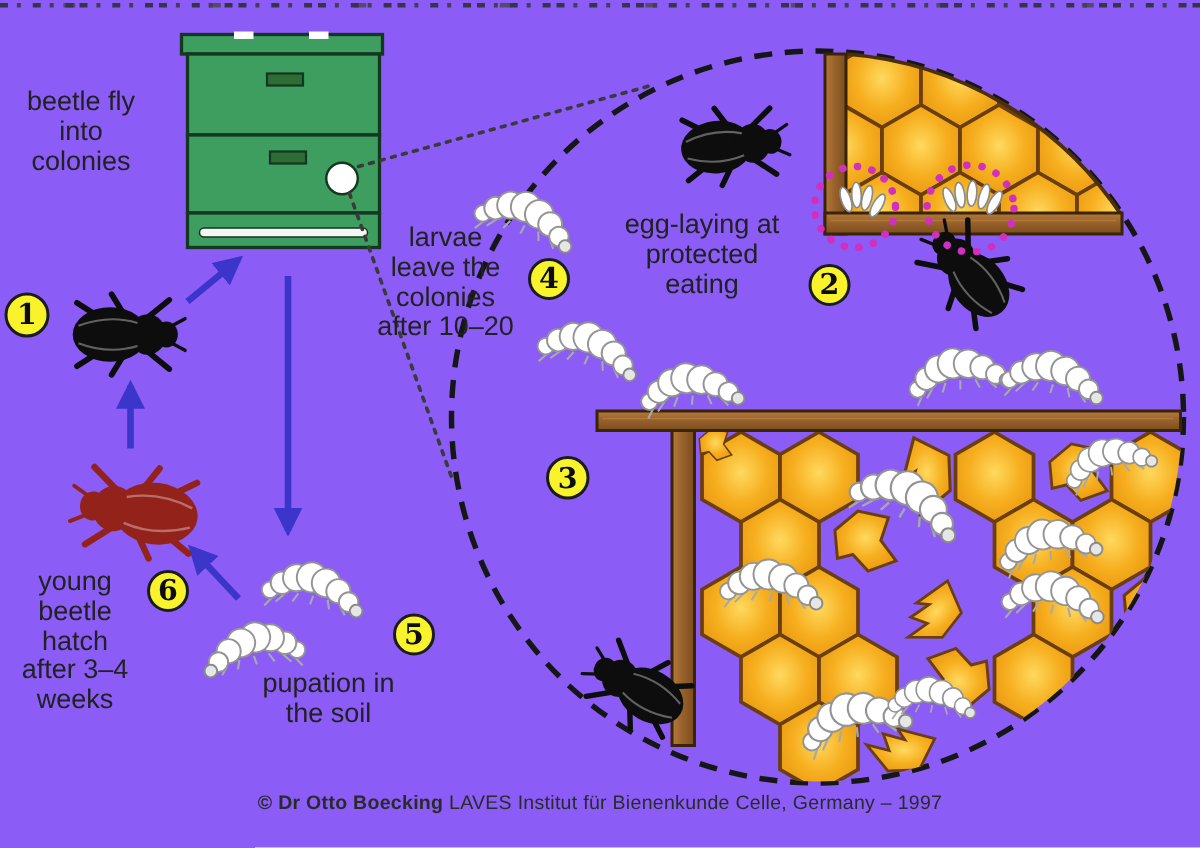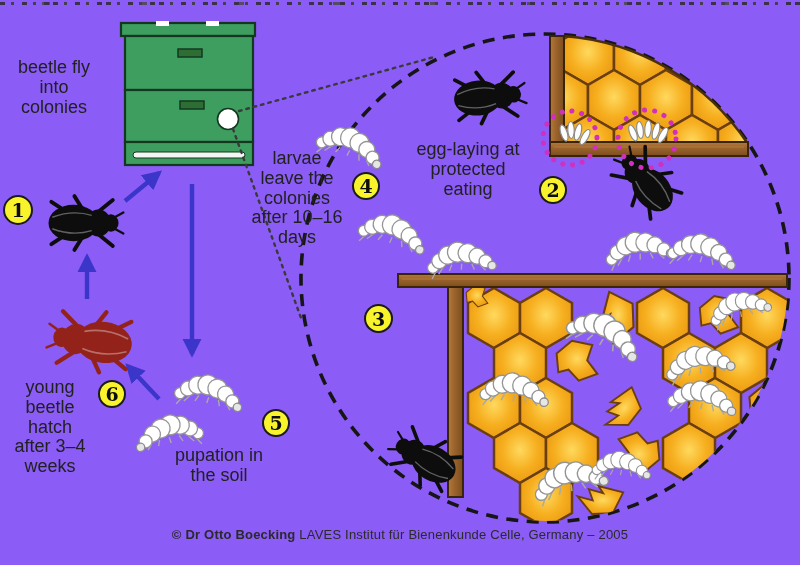--- a/index.html
+++ b/index.html
@@ -211,22 +211,21 @@
     <div>eating</div>
   </div>
 
   <div class="lbl" style="left:297px;top:339px;width:160px">
   </div>
 
   <div class="lbl" style="left:227px;top:149px;width:140px">
     <div>larvae</div>
     <div>leave the</div>
     <div>colonies</div>
-    <div>after 10–16</div>
-    <div>days</div>
+    <div>after 10–20</div>
   </div>
 
   <div class="lbl" style="left:149px;top:446px;width:140px">
     <div>pupation in</div>
     <div>the soil</div>
   </div>
 
   <div class="lbl" style="left:-5px;top:378px;width:110px">
     <div>young</div>
     <div>beetle</div>
@@ -236,16 +235,16 @@
   </div>
 
   <div class="badge" style="left:3px;top:195px;width:30px;height:30px">1</div>
   <div class="badge" style="left:539px;top:176px;width:28px;height:28px">2</div>
   <div class="badge" style="left:364px;top:304px;width:29px;height:29px">3</div>
   <div class="badge" style="left:352px;top:172px;width:28px;height:28px">4</div>
   <div class="badge" style="left:262px;top:409px;width:28px;height:28px">5</div>
   <div class="badge" style="left:98px;top:380px;width:28px;height:28px">6</div>
 
   <div class="copyright">
-    <span class="b">© Dr Otto Boecking</span><span> LAVES Institut für Bienenkunde Celle, Germany – 2005</span>
+    <span class="b">© Dr Otto Boecking</span><span> LAVES Institut für Bienenkunde Celle, Germany – 1997</span>
   </div>
 
 </div>
 
 </body></html>

